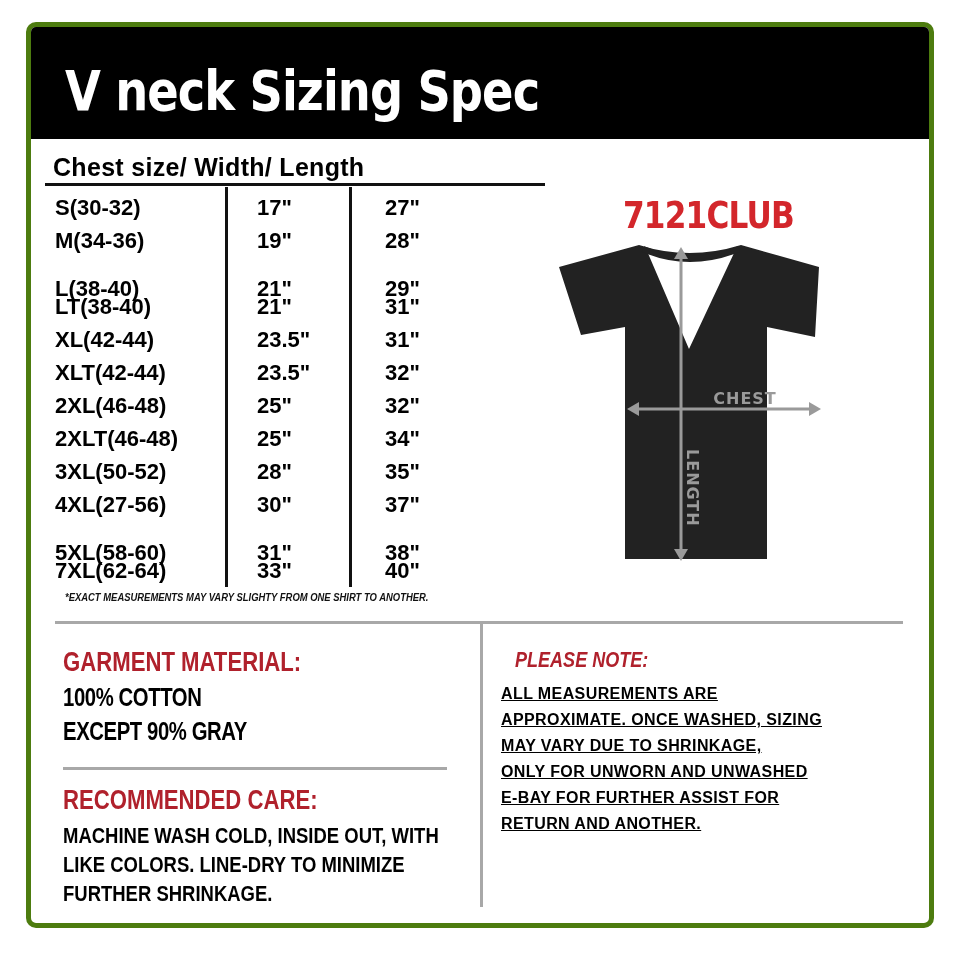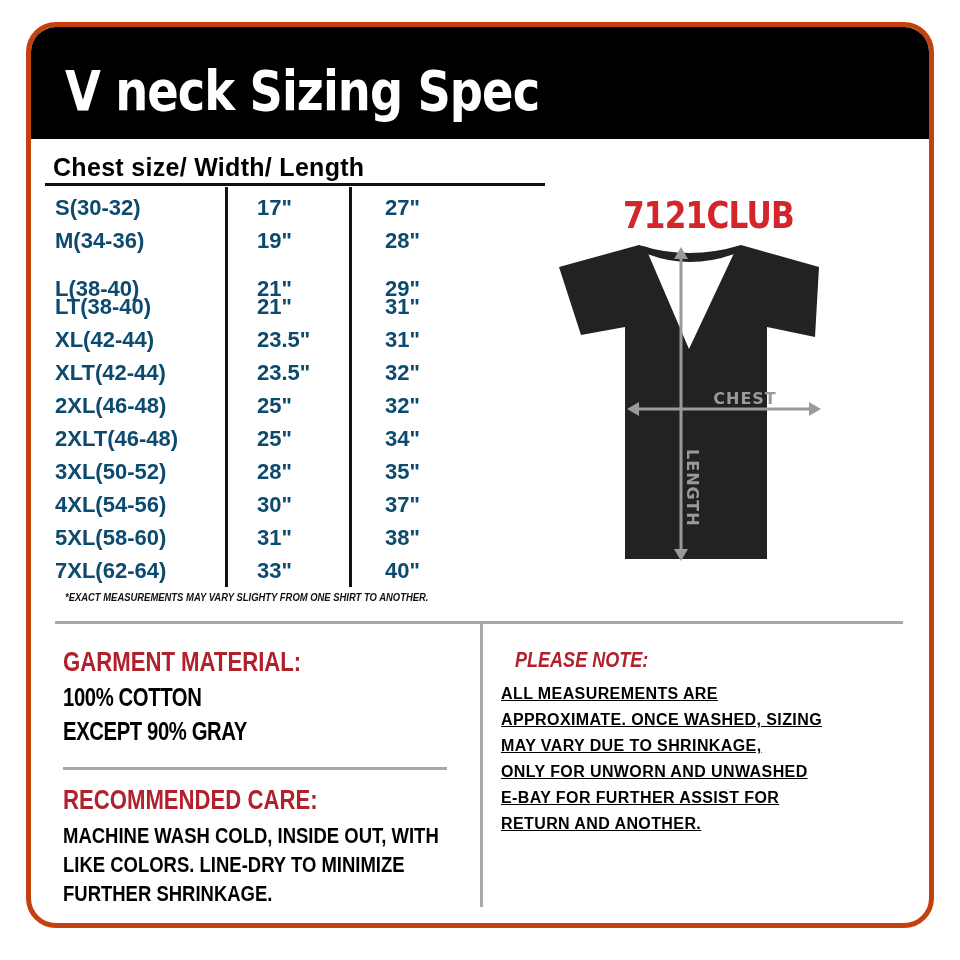--- a/index.html
+++ b/index.html
@@ -1,23 +1,23 @@
 <!DOCTYPE html>
 <html><head>
 <meta charset="utf-8">
 <style>
   html,body{margin:0;padding:0;background:#fff;}
   body{width:960px;height:960px;position:relative;overflow:hidden;font-family:"Liberation Sans",sans-serif;}
-  .card{position:absolute;left:26px;top:22px;width:908px;height:906px;border:5px solid #c2410c;border-radius:30px;box-sizing:border-box;overflow:hidden;background:#fff;}
+  .card{position:absolute;left:26px;top:22px;width:908px;height:906px;border:5px solid #4d7c0f;border-radius:10px;box-sizing:border-box;overflow:hidden;background:#fff;}
   .header{position:absolute;left:0;top:0;width:100%;height:112px;background:#000;}
   .title{position:absolute;left:34px;top:36px;color:#fff;font-family:"DejaVu Sans Condensed","DejaVu Sans",sans-serif;font-weight:bold;font-size:56px;letter-spacing:-1px;transform:scaleX(0.92);transform-origin:left top;line-height:1;}
   .tbl-head{position:absolute;left:22px;top:126px;font-weight:bold;font-size:25px;color:#000;letter-spacing:0.3px;}
   .tbl-rule{position:absolute;left:14px;top:156px;width:500px;height:3px;background:#111;}
   .vline{position:absolute;width:3px;background:#111;top:160px;height:400px;}
-  .row{position:absolute;left:0;width:520px;height:33px;font-weight:bold;font-size:22px;color:#0c4a6e;}
+  .row{position:absolute;left:0;width:520px;height:33px;font-weight:bold;font-size:22px;color:#000000;}
   .row span{position:absolute;top:0;}
   .c1{left:24px;} .c2{left:226px;} .c3{left:354px;}
   .footnote{position:absolute;left:34px;top:564px;font-size:11.5px;font-weight:bold;font-style:italic;color:#111;transform:scaleX(0.82);transform-origin:left top;white-space:nowrap;}
   .brand{position:absolute;left:592px;top:166px;color:#d3262b;font-family:"DejaVu Sans","Liberation Sans",sans-serif;font-weight:bold;font-size:38px;letter-spacing:-1px;transform:scaleX(0.82);transform-origin:left top;}
   .shirt{position:absolute;left:528px;top:210px;}
   .hr-gray{position:absolute;height:3px;background:#a8a8a8;}
   .vr-gray{position:absolute;width:3px;background:#a8a8a8;}
   .sec-title{position:absolute;color:#b0212c;font-weight:bold;font-family:"Liberation Sans Narrow","Liberation Sans",sans-serif;transform:scaleX(0.82);transform-origin:left top;white-space:nowrap;}
   .mat{position:absolute;left:32px;font-weight:bold;font-size:26px;color:#000;transform:scaleX(0.78);transform-origin:left top;white-space:nowrap;letter-spacing:-0.5px;}
   .care{position:absolute;left:32px;font-weight:bold;font-size:22px;color:#000;transform:scaleX(0.84);transform-origin:left top;white-space:nowrap;line-height:29px;}
@@ -76,25 +76,25 @@
         <span class="c1">2XLT(46-48)</span>
         <span class="c2">25"</span>
         <span class="c3">34"</span>
       </div>
     <div class="row" style="top:432px">
         <span class="c1">3XL(50-52)</span>
         <span class="c2">28"</span>
         <span class="c3">35"</span>
       </div>
     <div class="row" style="top:465px">
-        <span class="c1">4XL(54-56)</span>
+        <span class="c1">4XL(27-56)</span>
         <span class="c2">30"</span>
         <span class="c3">37"</span>
       </div>
-    <div class="row" style="top:498px">
+    <div class="row" style="top:513px">
         <span class="c1">5XL(58-60)</span>
         <span class="c2">31"</span>
         <span class="c3">38"</span>
       </div>
     <div class="row" style="top:531px">
         <span class="c1">7XL(62-64)</span>
         <span class="c2">33"</span>
         <span class="c3">40"</span>
       </div>
   </div>

